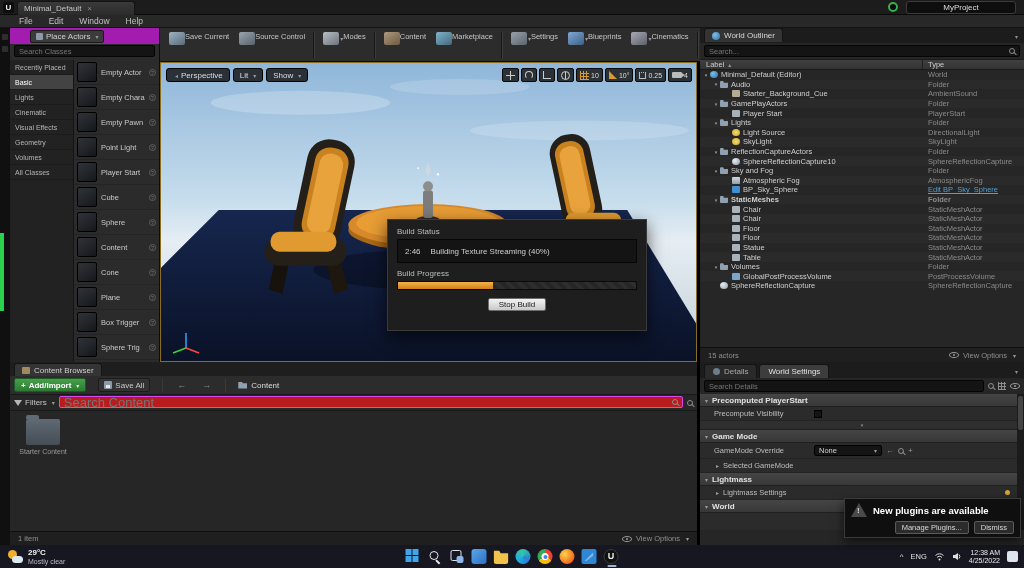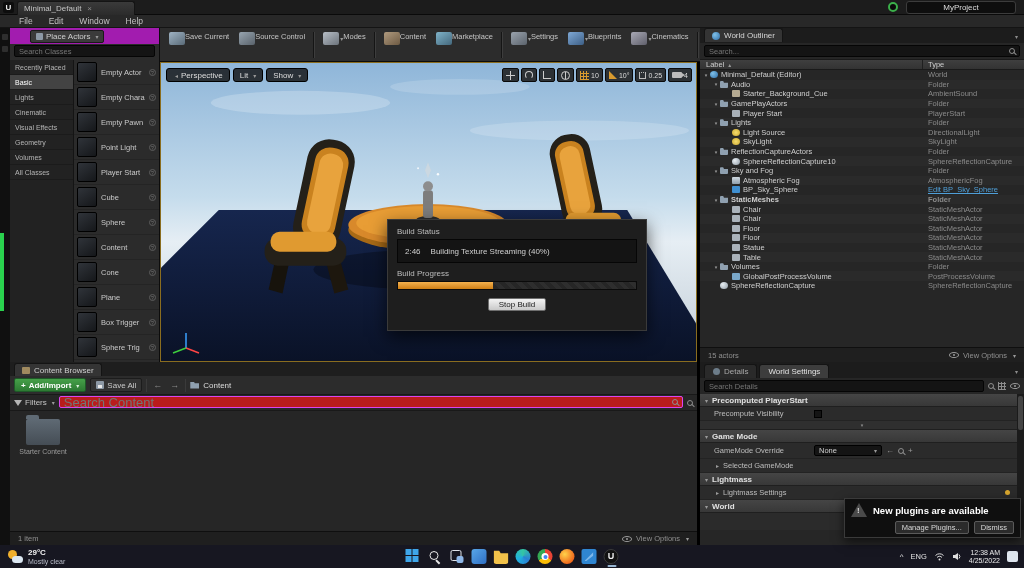--- a/index.html
+++ b/index.html
@@ -91,21 +91,21 @@
   .bd-track{height:9px;background:repeating-linear-gradient(45deg,#2e2e2e 0 4px,#262626 4px 8px);border:1px solid #0a0a0a;margin-bottom:8px}
   .bd-fill{height:100%;background:linear-gradient(#f4b14e,#cf7f15)}
   .bd-btnrow{text-align:center}
   .bd-stop{font-family:inherit;font-size:8px;color:#1a1a1a;background:linear-gradient(#f3f3f3,#c9c9c9);border:1px solid #6e6e6e;border-radius:2px;padding:1px 10px}
 
   
   .content-browser{position:absolute;left:10px;top:362px;width:687px;height:183px;background:#282828;display:flex;flex-direction:column}
   .cb-tabs{height:14px;background:#1e1e1e;display:flex;align-items:flex-end;padding-left:4px}
   .cb-tab{display:flex;align-items:center;gap:4px;background:#343434;border:1px solid #141414;border-bottom:none;border-radius:3px 3px 0 0;height:13px;padding:0 7px;font-size:8px;color:#cfcfcf}
   .drawer-ic{width:8px;height:7px;background:#a08a5f;border-radius:1px}
-  .cb-toolbar{height:19px;background:#2c2c2c;border-bottom:1px solid #191919;display:flex;align-items:center;gap:4px;padding:0 4px}
+  .cb-toolbar{height:19px;background:#2c2c2c;border-bottom:1px solid #191919;display:flex;align-items:center;gap:12px;padding:0 4px}
   .btn-addimport{display:flex;align-items:center;gap:3px;background:linear-gradient(#46a049,#2d7a33);border:1px solid #1e5a28;border-radius:2px;height:14px;padding:0 6px;color:#fff;font-weight:bold;font-size:8px}
   .btn-addimport .plus::before{content:"+";font-weight:bold}
   .btn-flat{display:flex;align-items:center;gap:3px;height:14px;padding:0 5px;font-size:8px;color:#c9c9c9;background:#333;border:1px solid #1c1c1c;border-radius:2px}
   .floppy-ic{width:8px;height:8px;background:#8d99a6;border-radius:1px;position:relative}
   .floppy-ic::before{content:"";position:absolute;left:2px;top:4px;width:4px;height:3px;background:#e8e8e8}
   .cb-sep{width:1px;height:13px;background:#171717;border-right:1px solid #3a3a3a}
   .nav-arrow{color:#8a8a8a;font-size:9px;padding:0 2px}
   .crumb{display:flex;align-items:center;gap:4px;font-size:8px;color:#ddd}
   .fold-ic{width:9px;height:7px;background:#8fa0b0;clip-path:polygon(0 0,40% 0,50% 25%,100% 25%,100% 100%,0 100%)}
   .cb-filter{height:16px;background:#262626;border-bottom:1px solid #191919;display:flex;align-items:center;gap:4px;padding:0 4px}

